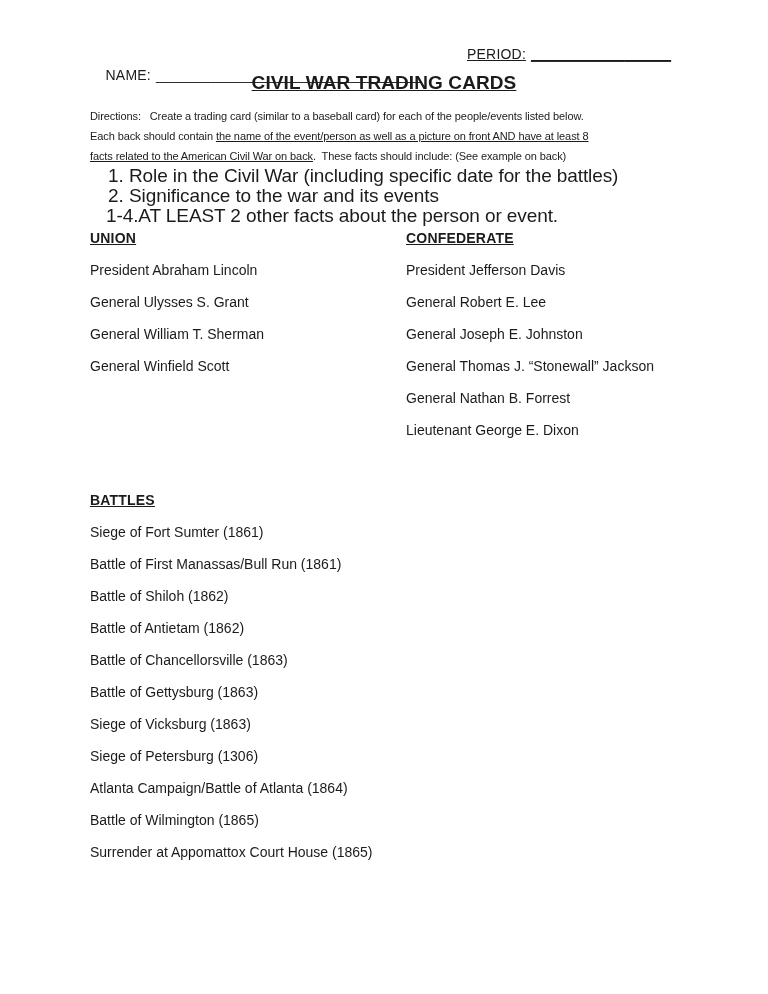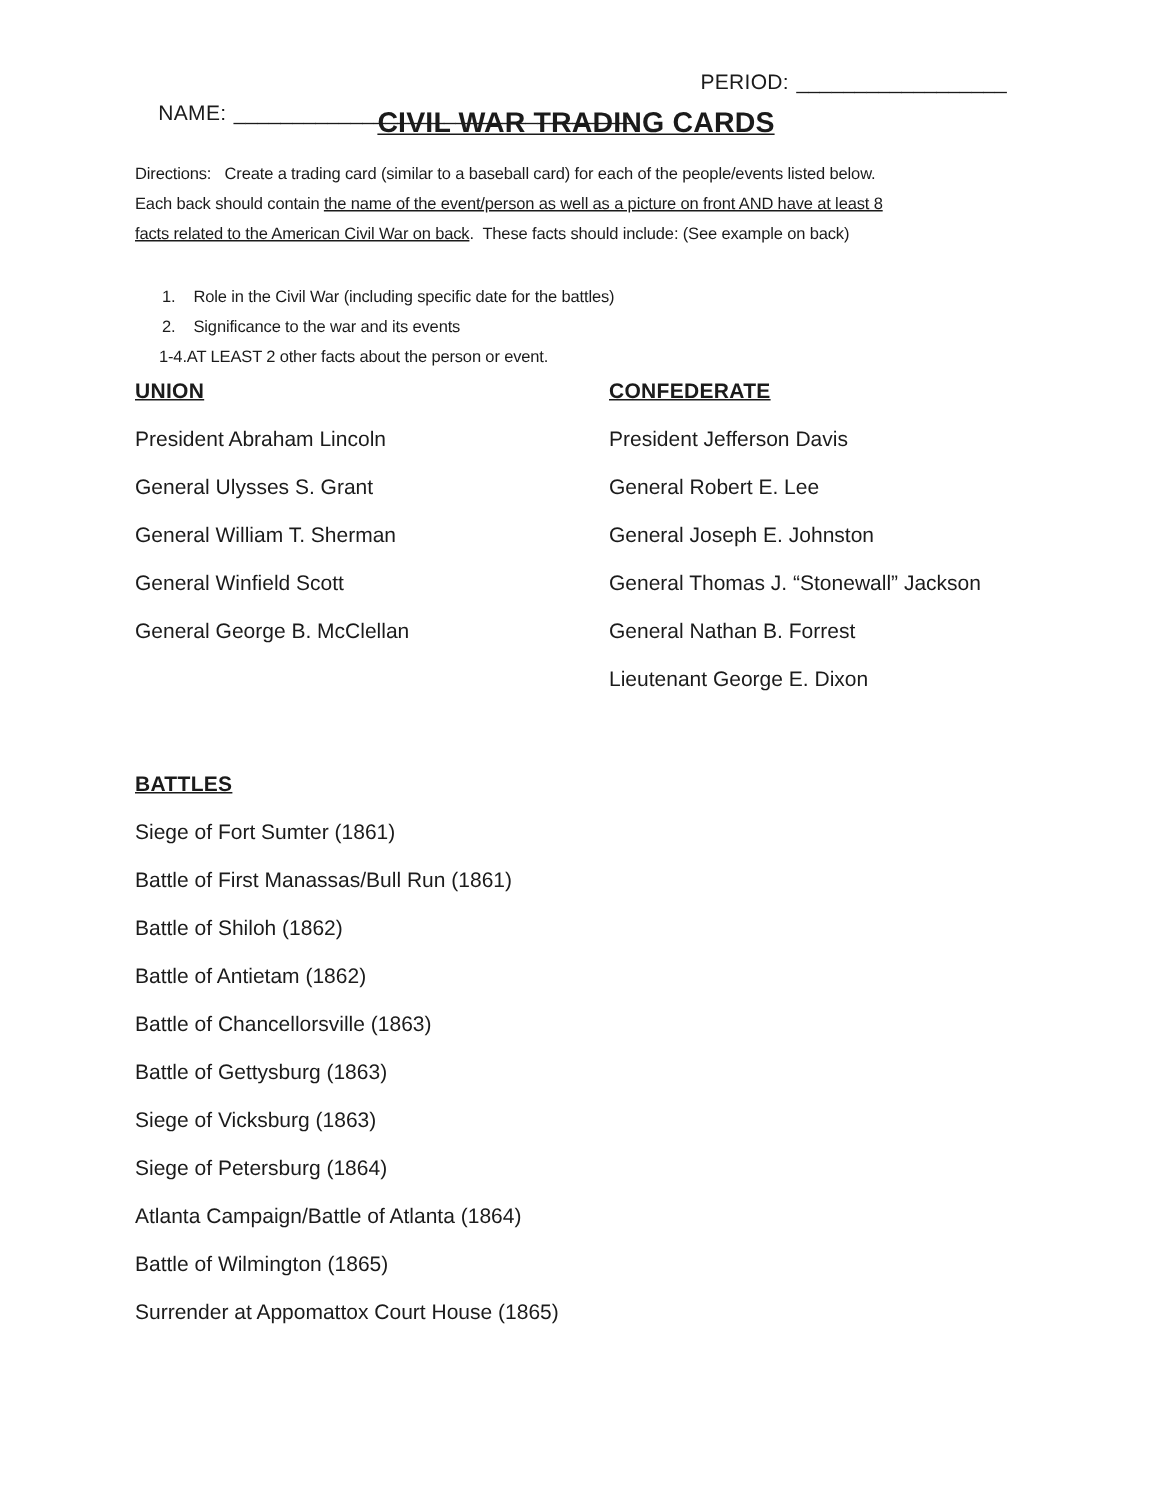--- a/index.html
+++ b/index.html
@@ -24,41 +24,42 @@
     height: 21px;
     line-height: 21px;
     white-space: pre;
   }
   .field-label { letter-spacing: 0.2px; }
   .blank-line { margin-left: 5px; letter-spacing: 0; }
   .period-field {
     position: absolute;
     left: 377px;
     top: 0;
+    text-decoration: underline;
   }
   .doc-title {
     margin: 7px -70px 0 -90px; 
     text-align: center;
     font-weight: bold;
     font-size: 19px;
     line-height: 21px;
     text-decoration: underline;
     letter-spacing: 0.1px;
   }
   .directions {
     margin-top: 13px;
     font-size: 11px;
     letter-spacing: -0.1px;
   }
   .dir-line {
     line-height: 20px;
     white-space: pre;
   }
   .dir-line .u { text-decoration: underline; }
-  .dir-list { font-size: 11px; letter-spacing: -0.1px; margin-top: 22px; }
+  .dir-list { font-size: 19px; letter-spacing: -0.1px; }
   .dl-row {
     line-height: 20px;
     padding-left: 18px;
     white-space: pre;
   }
   .dl-row.tight { padding-left: 16px; }
   .dl-row .num { display: inline-block; width: 21px; }
   .dl-row.tight .num { display: inline; width: auto; }
   .roster {
     margin-top: 2px;
@@ -104,21 +105,20 @@
     </div>
 
   <div class="roster">
     <div class="col">
       <div class="col-header">UNION</div>
       <div class="items" id="union-items">
           <div class="entry">President Abraham Lincoln</div>
           <div class="entry">General Ulysses S. Grant</div>
           <div class="entry">General William T. Sherman</div>
           <div class="entry">General Winfield Scott</div>
-          <div class="entry">General George B. McClellan</div>
         </div>
     </div>
     <div class="col">
       <div class="col-header">CONFEDERATE</div>
       <div class="items" id="confederate-items">
           <div class="entry">President Jefferson Davis</div>
           <div class="entry">General Robert E. Lee</div>
           <div class="entry">General Joseph E. Johnston</div>
           <div class="entry">General Thomas J. “Stonewall” Jackson</div>
           <div class="entry">General Nathan B. Forrest</div>
@@ -130,20 +130,20 @@
   <div class="battles-section">
     <div class="col-header">BATTLES</div>
     <div class="items" id="battles-items">
         <div class="entry">Siege of Fort Sumter (1861)</div>
         <div class="entry">Battle of First Manassas/Bull Run (1861)</div>
         <div class="entry">Battle of Shiloh (1862)</div>
         <div class="entry">Battle of Antietam (1862)</div>
         <div class="entry">Battle of Chancellorsville (1863)</div>
         <div class="entry">Battle of Gettysburg (1863)</div>
         <div class="entry">Siege of Vicksburg (1863)</div>
-        <div class="entry">Siege of Petersburg (1864)</div>
+        <div class="entry">Siege of Petersburg (1306)</div>
         <div class="entry">Atlanta Campaign/Battle of Atlanta (1864)</div>
         <div class="entry">Battle of Wilmington (1865)</div>
         <div class="entry">Surrender at Appomattox Court House (1865)</div>
       </div>
   </div>
 
 </div>
 
 </body></html>

